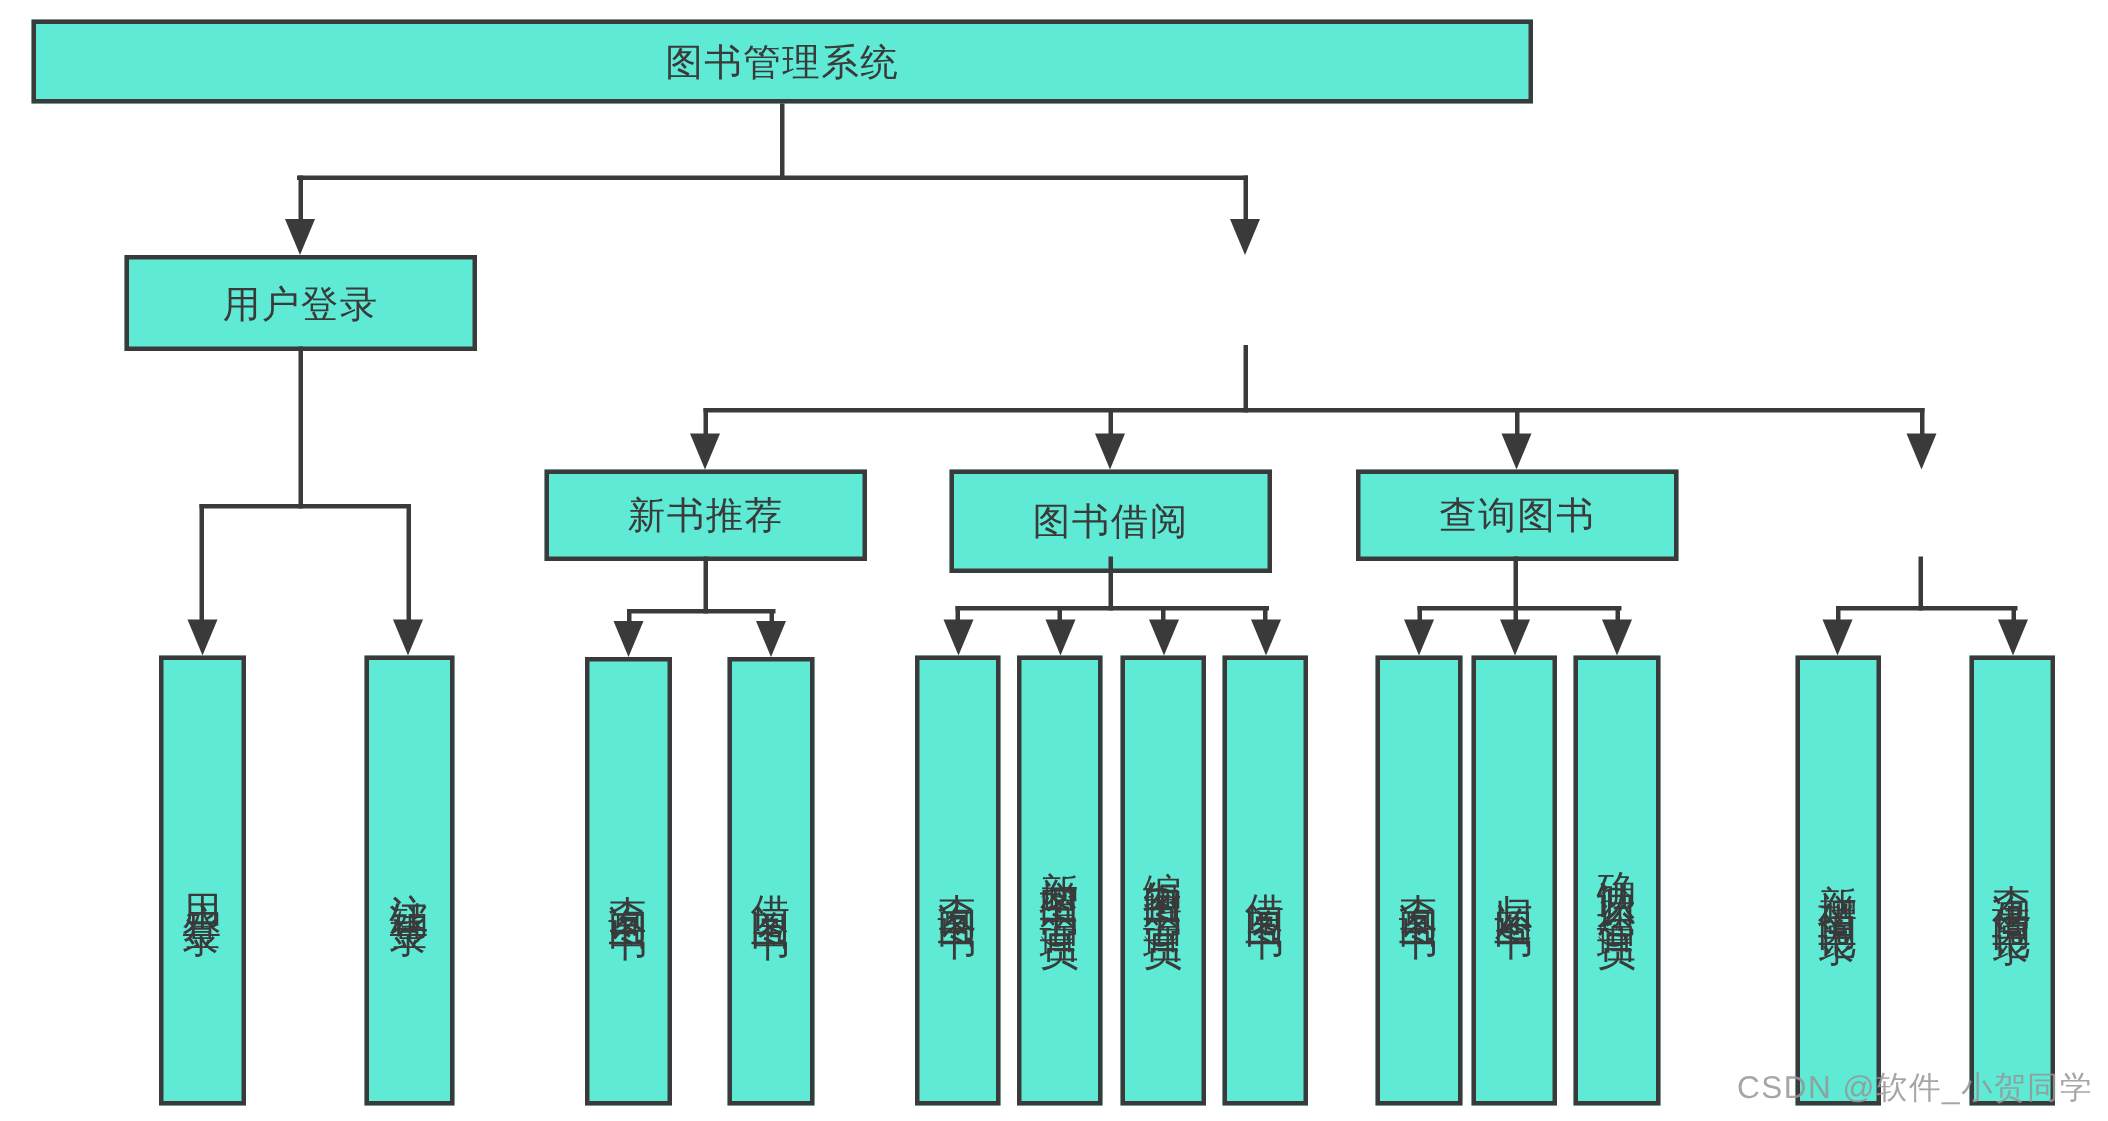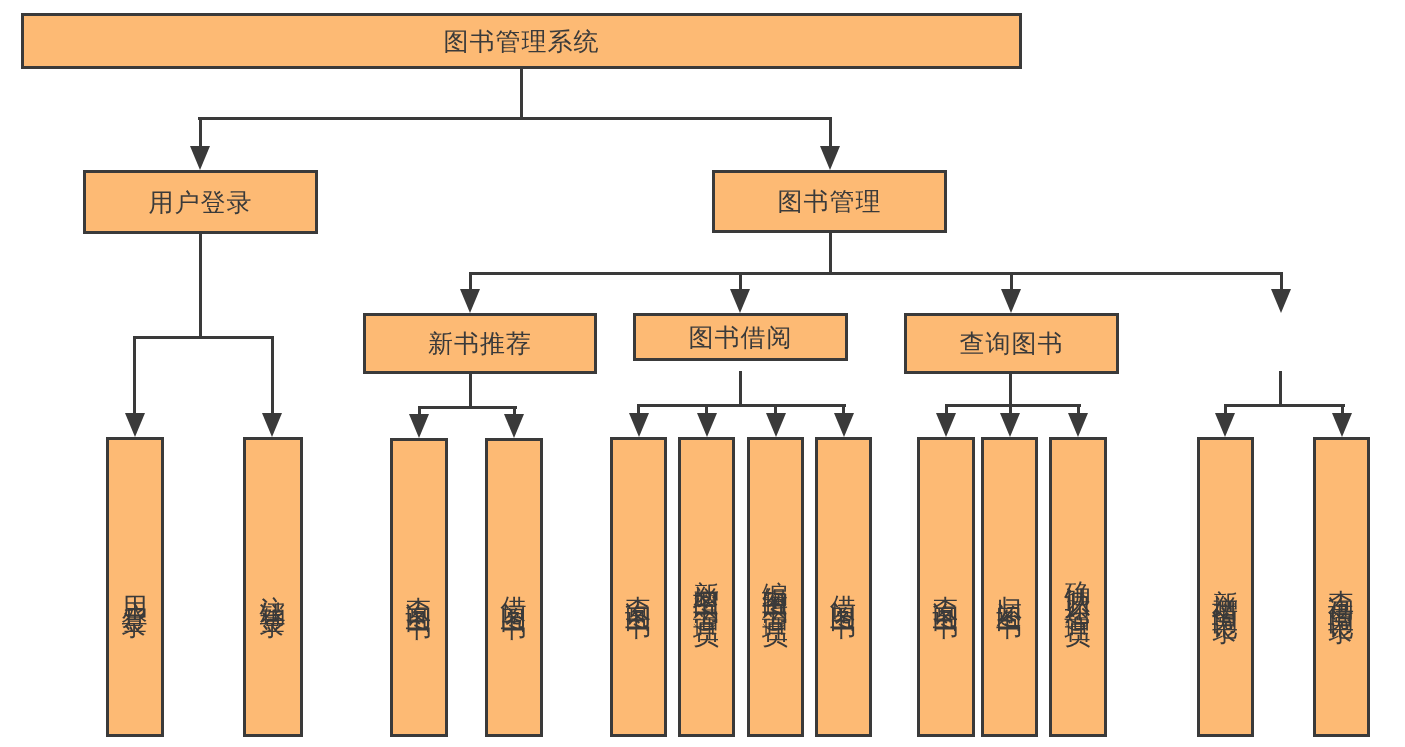--- a/index.html
+++ b/index.html
@@ -1,21 +1,21 @@
 <!DOCTYPE html>
 <html><head>
 <meta charset="utf-8">
 <style>
   html,body{margin:0;padding:0;background:#fff;}
   .canvas{
     position:relative;width:1405px;height:747px;background:#fff;overflow:hidden;
     font-family:"Liberation Sans",sans-serif;color:#3a3a3a;
   }
   .node{
-    position:absolute;box-sizing:border-box;border:3px solid #3a3a3a;background:#fdba74;
+    position:absolute;box-sizing:border-box;border:3px solid #3a3a3a;background:#5eead4;
     display:flex;align-items:center;justify-content:center;
     font-size:25px;letter-spacing:1px;text-align:center;white-space:nowrap;
   }
   .vnode{
     writing-mode:vertical-rl;text-orientation:mixed;
     font-size:26px;letter-spacing:6px;line-height:1;white-space:nowrap;
   }
   .line{position:absolute;background:#3a3a3a;}
   .arrow{
     position:absolute;width:0;height:0;
@@ -28,24 +28,23 @@
   }
 </style>
 </head>
 <body>
 
 <div class="canvas">
 
   <div class="node" style="left:21px;top:13px;width:1001px;height:56px;">图书管理系统</div>
 
   <div class="node" style="left:83px;top:170px;width:235px;height:64px;">用户登录</div>
-  <div class="node" style="left:712px;top:170px;width:235px;height:63px;">图书管理</div>
 
-  <div class="node" style="left:363px;top:313px;width:234px;height:61px;">新书推荐</div>
-  <div class="node" style="left:633px;top:313px;width:215px;height:48px;">图书借阅</div>
+  <div class="node" style="left:363px;top:313px;width:215px;height:61px;">新书推荐</div>
+  <div class="node" style="left:633px;top:313px;width:215px;height:69px;">图书借阅</div>
   <div class="node" style="left:904px;top:313px;width:215px;height:61px;">查询图书</div>
 
   <div class="node vnode" style="left:106px;top:437px;width:58px;height:300px;">用户登录</div>
   <div class="node vnode" style="left:243px;top:437px;width:60px;height:300px;">注销登录</div>
 
   <div class="node vnode" style="left:390px;top:438px;width:58px;height:299px;">查询图书</div>
   <div class="node vnode" style="left:485px;top:438px;width:58px;height:299px;">借阅图书</div>
 
   <div class="node vnode" style="left:610px;top:437px;width:57px;height:300px;">查询图书</div>
   <div class="node vnode" style="left:678px;top:437px;width:57px;height:300px;">新增图书（管理员）</div>
@@ -111,14 +110,15 @@
   <div class="line" style="left:1077px;top:404px;width:3px;height:12px;"></div>
   <div class="arrow" style="left:1068px;top:413px;"></div>
 
   <div class="line" style="left:1279px;top:371px;width:3px;height:36px;"></div>
   <div class="line" style="left:1224px;top:404px;width:121px;height:3px;"></div>
   <div class="line" style="left:1224px;top:404px;width:3px;height:12px;"></div>
   <div class="arrow" style="left:1215px;top:413px;"></div>
   <div class="line" style="left:1341px;top:404px;width:3px;height:12px;"></div>
   <div class="arrow" style="left:1332px;top:413px;"></div>
 
+  <div class="watermark">CSDN @软件_小贺同学</div>
 
 </div>
 
 </body></html>

